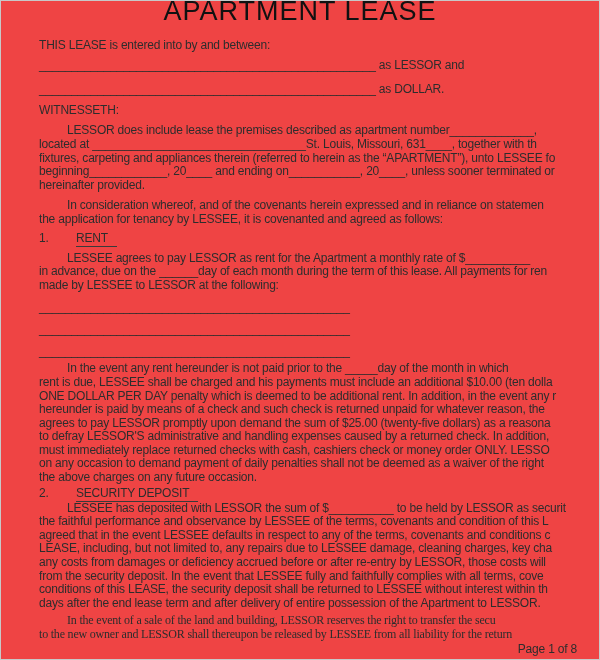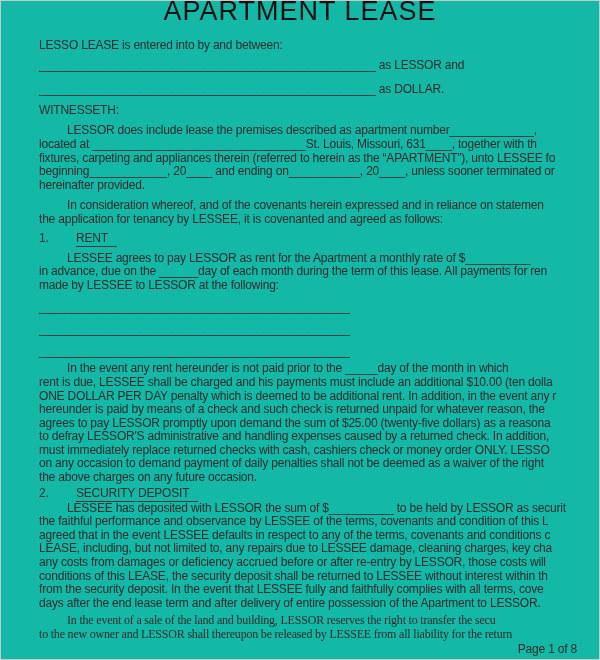--- a/index.html
+++ b/index.html
@@ -1,19 +1,19 @@
 <!DOCTYPE html>
 <html><head>
 <meta charset="utf-8">
 <style>
   * { margin: 0; padding: 0; box-sizing: border-box; }
   html, body { width: 600px; height: 660px; background: #ffffff; }
   .page {
     width: 600px; height: 660px;
-    background: #14b8a6;
+    background: #ef4444;
     border: 1px solid #c8c8c8;
     overflow: hidden;
     padding-left: 38px;
     font-family: "Liberation Sans", sans-serif;
     font-size: 12px;
     color: #2d2d2d;
     letter-spacing: -0.2px;
   }
   .title {
     font-size: 27px;
@@ -59,21 +59,21 @@
     white-space: nowrap;
   }
 </style>
 </head>
 <body>
 
 <div class="page">
 
   <h1 class="title">APARTMENT LEASE</h1>
 
-  <div class="line intro">LESSO LEASE is entered into by and between:</div>
+  <div class="line intro">THIS LEASE is entered into by and between:</div>
   <div class="line lessor-row">____________________________________________________ as LESSOR and</div>
   <div class="line lessee-row">____________________________________________________ as DOLLAR.</div>
   <div class="line witnesseth">WITNESSETH:</div>
 
   <div class="para">
       <div class="line">LESSOR does include lease the premises described as apartment number_____________,</div>
       <div class="line">located at _________________________________St. Louis, Missouri, 631____, together with th</div>
       <div class="line">fixtures, carpeting and appliances therein (referred to herein as the “APARTMENT”), unto LESSEE fo</div>
       <div class="line">beginning____________, 20____ and ending on___________, 20____, unless sooner terminated or</div>
       <div class="line">hereinafter provided.</div>
@@ -112,22 +112,22 @@
   <div class="sec-heading tight">
     <span class="sec-num">2.</span><span class="sec-title">SECURITY DEPOSIT</span>
   </div>
 
   <div class="para deposit">
       <div class="line">LESSEE has deposited with LESSOR the sum of $__________ to be held by LESSOR as securit</div>
       <div class="line">the faithful performance and observance by LESSEE of the terms, covenants and condition of this L</div>
       <div class="line">agreed that in the event LESSEE defaults in respect to any of the terms, covenants and conditions c</div>
       <div class="line">LEASE, including, but not limited to, any repairs due to LESSEE damage, cleaning charges, key cha</div>
       <div class="line">any costs from damages or deficiency accrued before or after re-entry by LESSOR, those costs will</div>
+      <div class="line">from the security deposit. In the event that LESSEE fully and faithfully complies with all terms, cove</div>
       <div class="line">conditions of this LEASE, the security deposit shall be returned to LESSEE without interest within th</div>
-      <div class="line">from the security deposit. In the event that LESSEE fully and faithfully complies with all terms, cove</div>
       <div class="line">days after the end lease term and after delivery of entire possession of the Apartment to LESSOR.</div>
     </div>
   <div class="para final">
       <div class="line">In the event of a sale of the land and building, LESSOR reserves the right to transfer the secu</div>
       <div class="line">to the new owner and LESSOR shall thereupon be released by LESSEE from all liability for the return</div>
     </div>
 
   <div class="footer">Page 1 of 8</div>
 
 </div>

